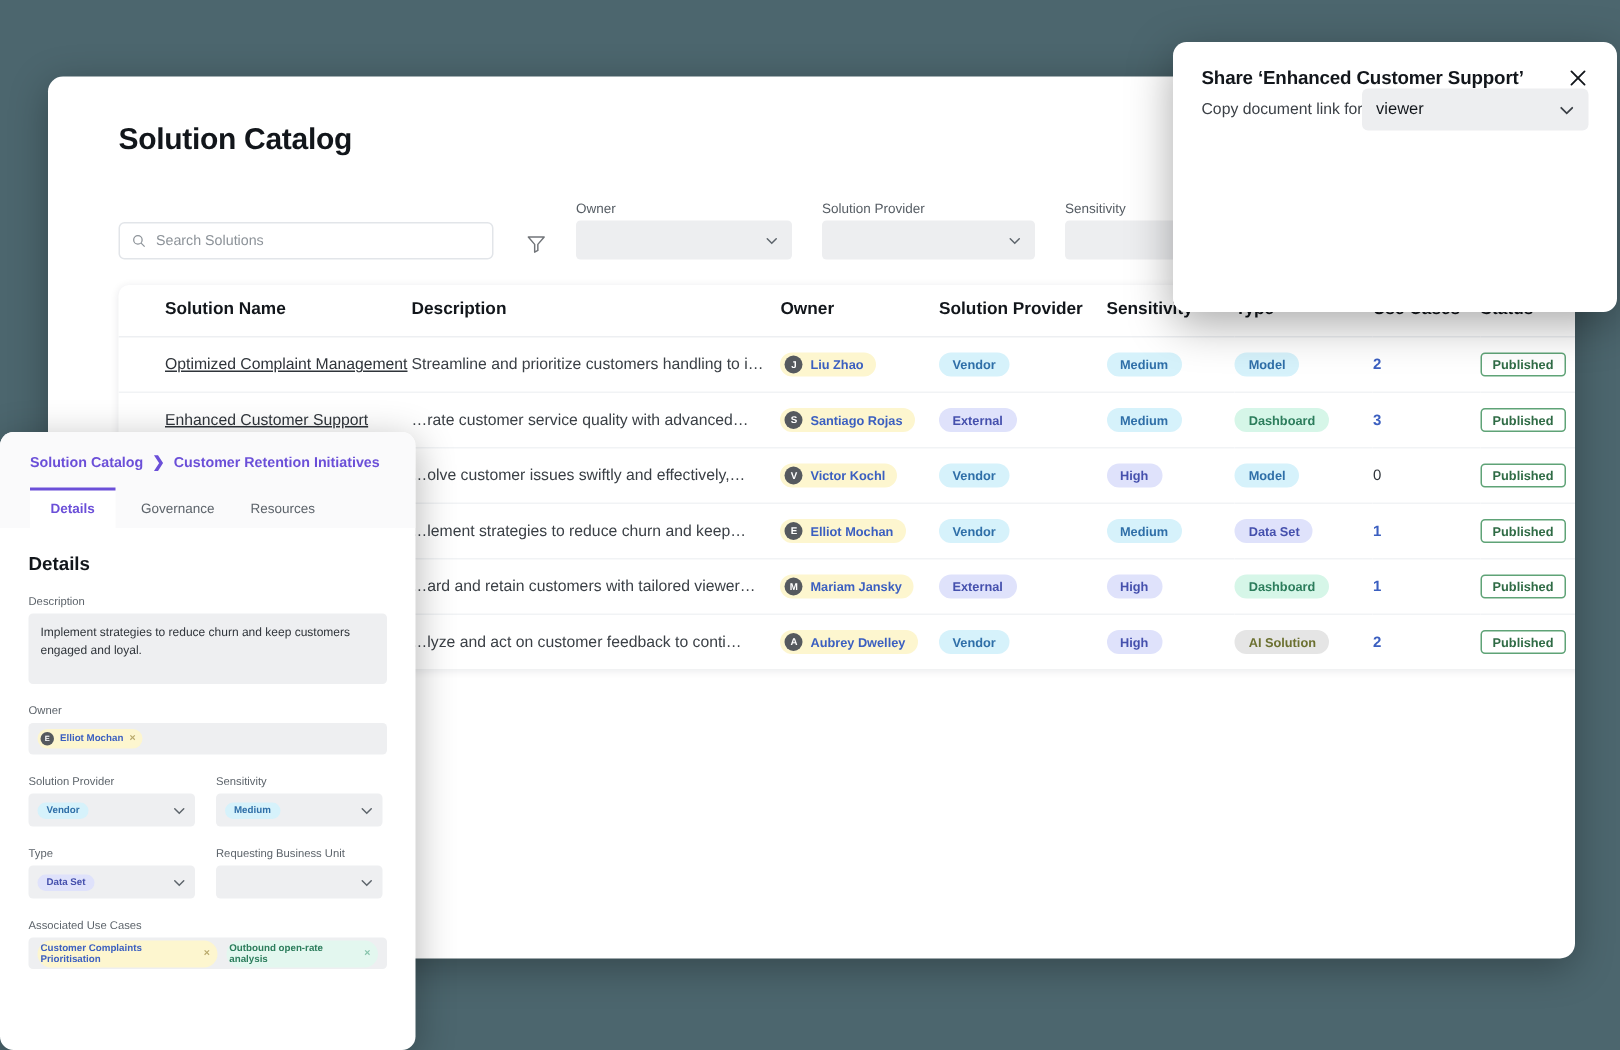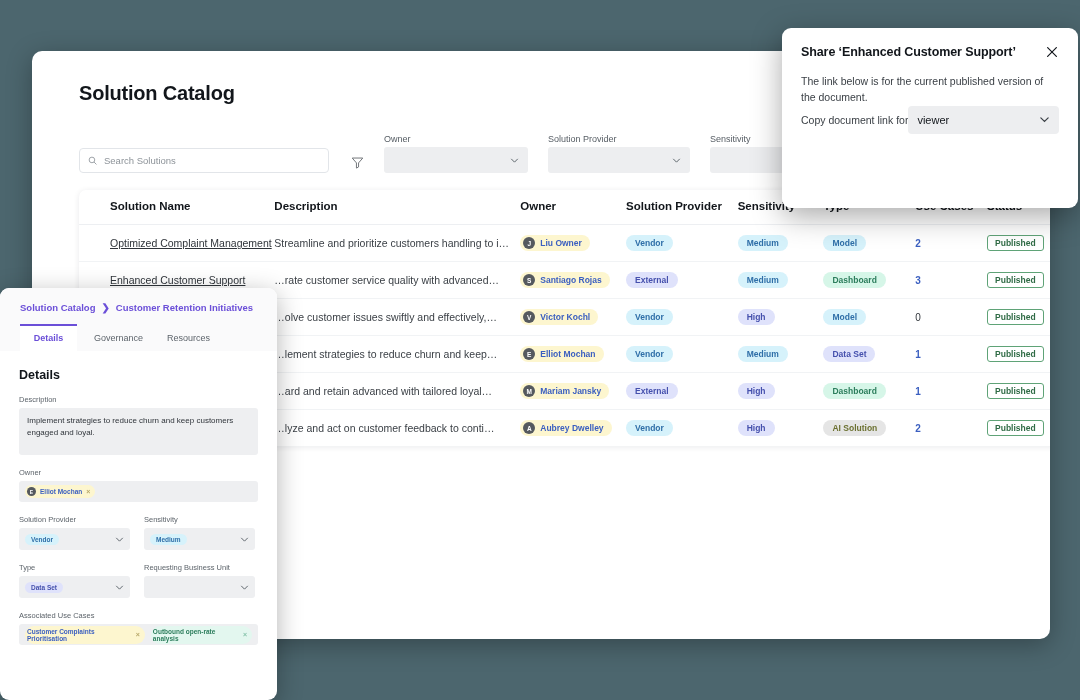--- a/index.html
+++ b/index.html
@@ -284,21 +284,21 @@
           </tr>
         </thead>
         <tbody id="tbody">
             <tr>
               <td class="c-name"><span class="sol-link">Optimized Complaint Management</span></td>
               <td class="c-desc">
                 <span class="desc">Streamline and prioritize customers handling to i…</span>
               </td>
               <td class="c-owner"><span class="owner-chip">
                   <span class="avatar">J</span>
-                  <span class="owner-name">Liu Owner</span>
+                  <span class="owner-name">Liu Zhao</span>
                 </span></td>
               <td class="c-prov"><span class="pill pill-blue">Vendor</span></td>
               <td class="c-sens"><span class="pill pill-blue">Medium</span></td>
               <td class="c-type"><span class="pill pill-blue">Model</span></td>
               <td class="c-uc"><span class="uc-num">2</span></td>
               <td class="c-stat"><span class="status-badge">Published</span></td>
             </tr>
             <tr>
               <td class="c-name"><span class="sol-link">Enhanced Customer Support</span></td>
               <td class="c-desc">
@@ -340,21 +340,21 @@
                 </span></td>
               <td class="c-prov"><span class="pill pill-blue">Vendor</span></td>
               <td class="c-sens"><span class="pill pill-blue">Medium</span></td>
               <td class="c-type"><span class="pill pill-indigo">Data Set</span></td>
               <td class="c-uc"><span class="uc-num">1</span></td>
               <td class="c-stat"><span class="status-badge">Published</span></td>
             </tr>
             <tr>
               <td class="c-name"><span class="sol-link">Loyalty Rewards Program</span></td>
               <td class="c-desc">
-                <span class="desc">…ard and retain advanced with tailored loyal…</span>
+                <span class="desc">…ard and retain customers with tailored viewer…</span>
               </td>
               <td class="c-owner"><span class="owner-chip">
                   <span class="avatar">M</span>
                   <span class="owner-name">Mariam Jansky</span>
                 </span></td>
               <td class="c-prov"><span class="pill pill-indigo">External</span></td>
               <td class="c-sens"><span class="pill pill-indigo">High</span></td>
               <td class="c-type"><span class="pill pill-green">Dashboard</span></td>
               <td class="c-uc"><span class="uc-num">1</span></td>
               <td class="c-stat"><span class="status-badge">Published</span></td>
@@ -468,21 +468,20 @@
 
   <div class="share-dialog">
     <div class="sd-head">
       <div class="sd-title">Share ‘Enhanced Customer Support’</div>
       <svg class="sd-close" viewBox="0 0 16 16">
         <line x1="3" y1="3" x2="13" y2="13" stroke="#12161b" stroke-width="1.4" stroke-linecap="round"></line>
         <line x1="13" y1="3" x2="3" y2="13" stroke="#12161b" stroke-width="1.4" stroke-linecap="round"></line>
       </svg>
     </div>
 
-    <div class="sd-text">The link below is for the current published version of the document.</div>
 
     <div class="sd-row">
       <span class="sd-row-label">Copy document link for</span>
       <div class="sd-select">
         <span>viewer</span>
         <svg width="11" height="11" viewBox="0 0 12 12">
             <path d="M2 4.2 6 8.2 10 4.2" fill="none" stroke="#3b4046" stroke-width="1.3" stroke-linecap="round"></path>
           </svg>
       </div>
     </div>

